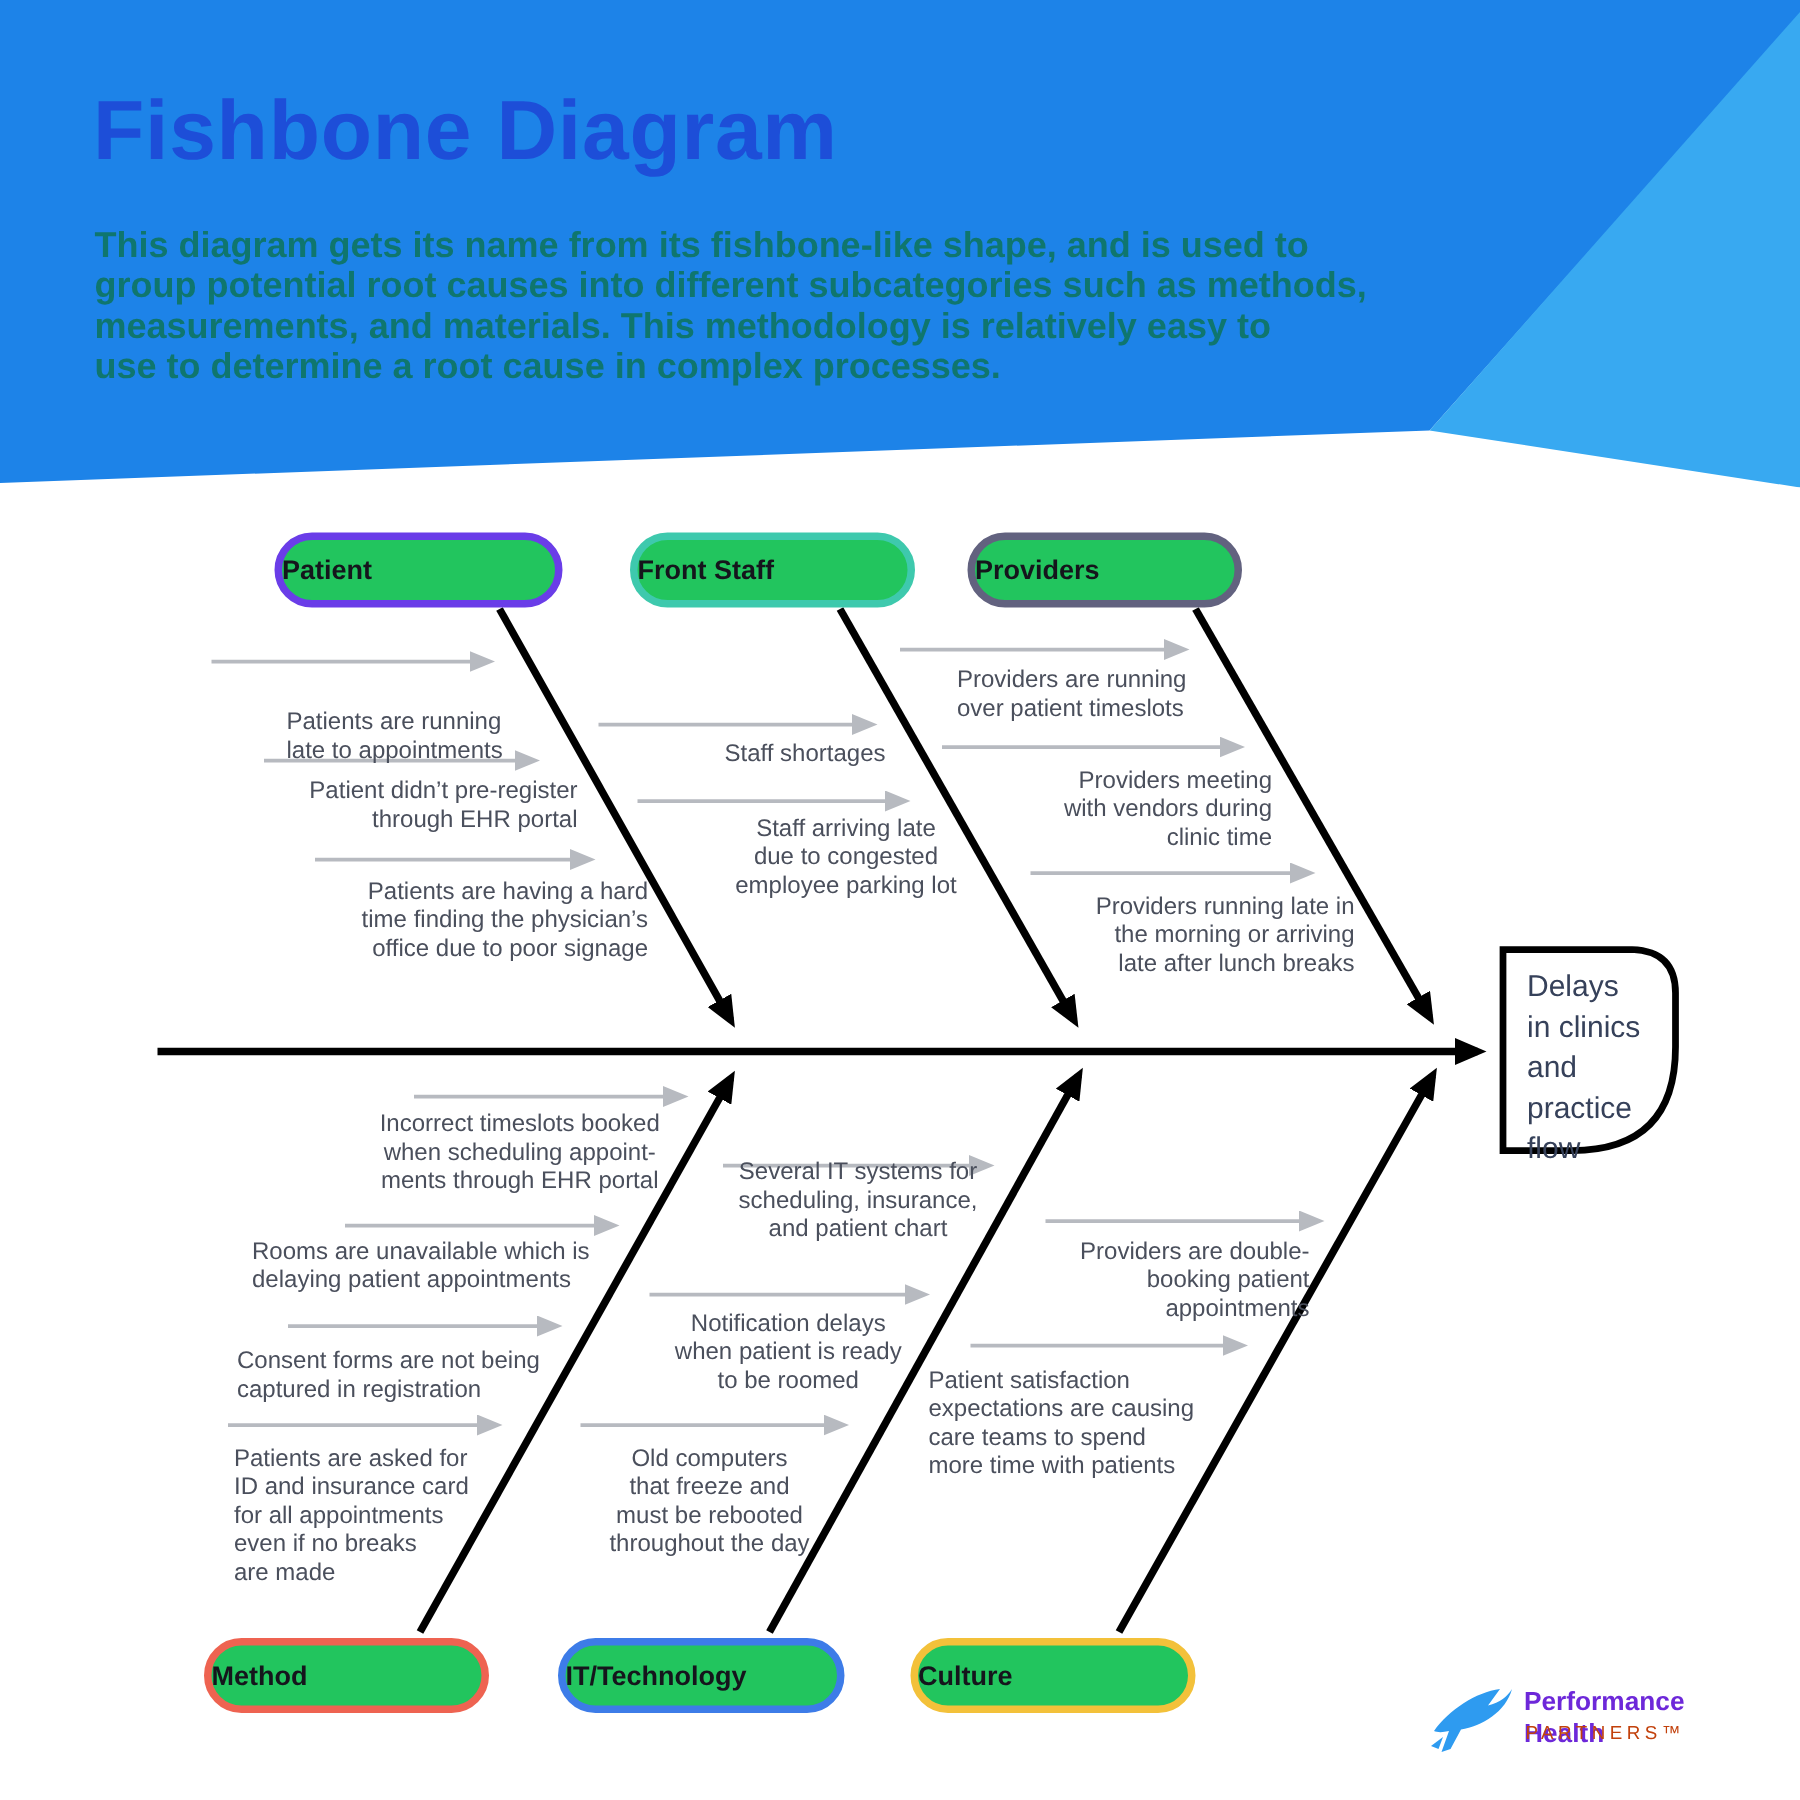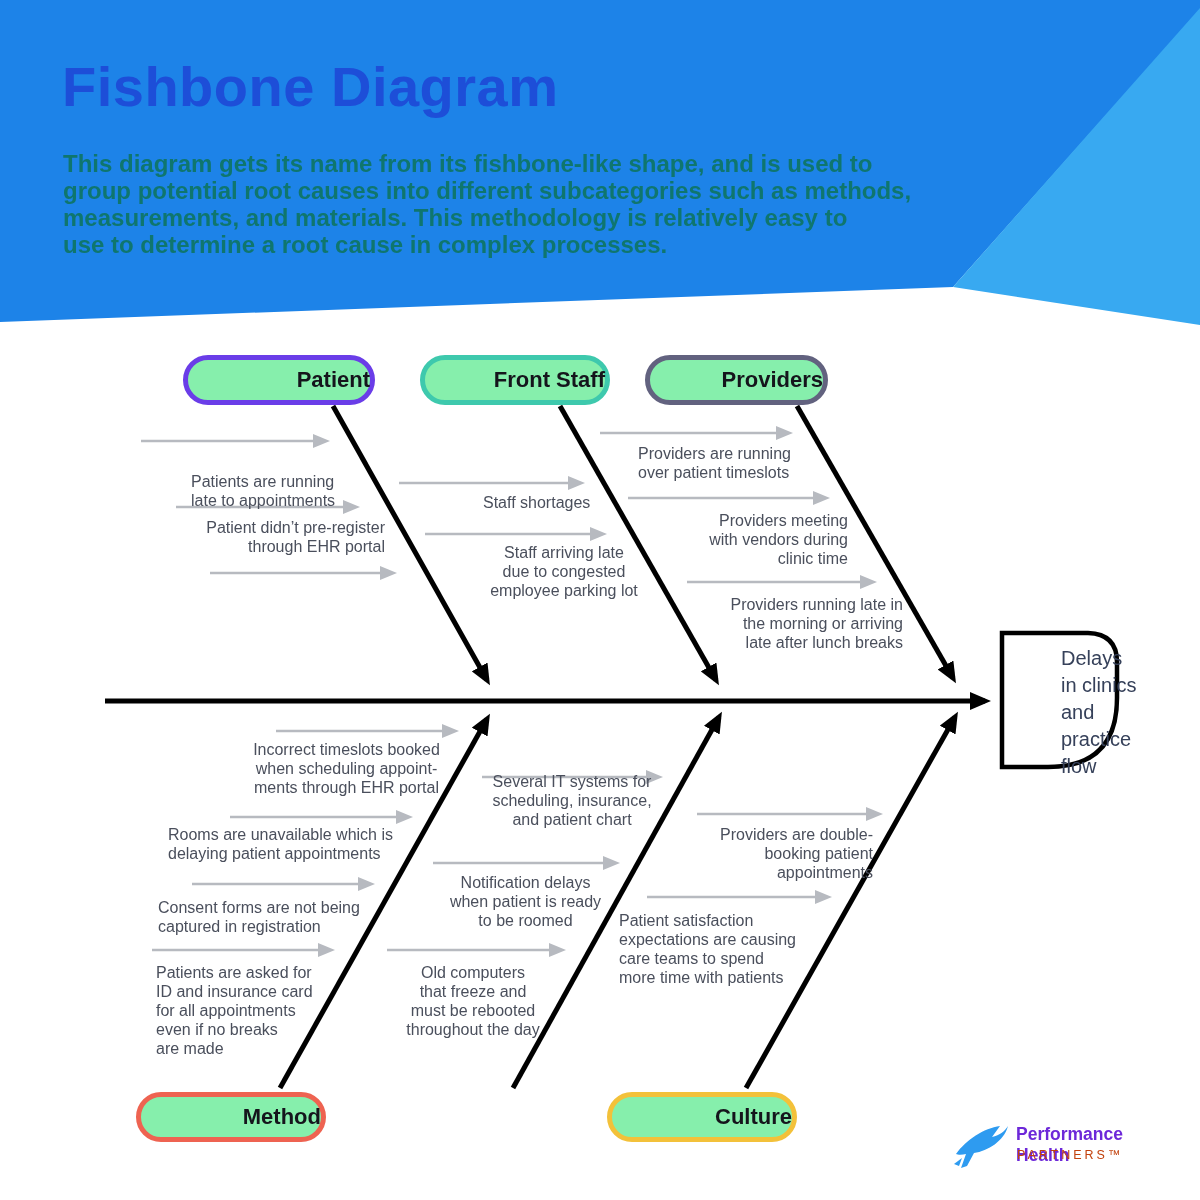--- a/index.html
+++ b/index.html
@@ -10,37 +10,37 @@
   .hdr-main{position:absolute;left:0;top:0;width:1200px;height:330px;background:#1d83e8;
             clip-path:polygon(0 0,1200px 0,1200px 10px,953px 287px,0 322px);}
   .hdr-wedge{position:absolute;left:0;top:0;width:1200px;height:330px;background:#38a9f1;
              clip-path:polygon(953px 287px,1200px 8px,1200px 325px);}
   .hdr-title{position:absolute;left:62px;top:54px;color:#1d4ed8;font-size:56px;font-weight:800;
              letter-spacing:.5px;}
   .hdr-desc{position:absolute;left:63px;top:150px;color:#0f766e;font-size:24px;font-weight:700;
             line-height:27px;white-space:pre-line;}
 
   
-  .pill{position:absolute;height:50px;box-sizing:border-box;border-radius:26px;background:#86efac;
-        display:flex;align-items:center;justify-content:flex-end;font-size:22px;font-weight:700;
+  .pill{position:absolute;height:50px;box-sizing:border-box;border-radius:26px;background:#22c55e;
+        display:flex;align-items:center;justify-content:flex-start;font-size:18px;font-weight:700;
         color:#15151c;border:5px solid #000;}
   .pill-patient{left:183px;top:355px;width:192px;border-color:#6a3de8;}
   .pill-frontdesk{left:420px;top:355px;width:190px;border-color:#3ec9ad;}
   .pill-providers{left:645px;top:355px;width:183px;border-color:#62627f;}
   .pill-method{left:136px;top:1092px;width:190px;border-color:#ee6351;}
   .pill-it{left:372px;top:1092px;width:191px;border-color:#3d7ce8;}
   .pill-culture{left:607px;top:1092px;width:190px;border-color:#f3c13a;}
 
   
   .cause{position:absolute;font-size:16px;line-height:19px;color:#4a4f5c;white-space:pre-line;}
   .al{text-align:left;} .ar{text-align:right;} .ac{text-align:center;}
 
   
   .effect-label{position:absolute;left:1018px;top:645px;width:96px;font-size:20px;line-height:27px;
-                color:#36415a;font-weight:500;white-space:pre-line;margin-left:43px;}
+                color:#36415a;font-weight:500;white-space:pre-line;}
 
   svg.bones{position:absolute;left:0;top:0;}
 
   
   .brand{position:absolute;left:950px;top:1112px;width:230px;height:60px;}
   .brand-name{position:absolute;left:66px;top:12px;font-size:17.5px;font-weight:700;color:#6d28d9;}
   .brand-sub{position:absolute;left:67px;top:36px;font-size:12.5px;letter-spacing:3px;color:#c2410c;}
 </style>
 </head>
 <body>
@@ -105,28 +105,34 @@
   </div>
   <div class="pill pill-frontdesk">
     <span>Front Staff</span>
   </div>
   <div class="pill pill-providers">
     <span>Providers</span>
   </div>
   <div class="pill pill-method">
     <span>Method</span>
   </div>
+  <div class="pill pill-it">
+    <span>IT/Technology</span>
+  </div>
   <div class="pill pill-culture">
     <span>Culture</span>
   </div>
 
   <div class="cause al" style="left:191px;top:452px;margin-top:20px;">Patients are running
 late to appointments</div>
   <div class="cause ar" style="left:180px;top:518px;width:205px;">Patient didn’t pre-register
 through EHR portal</div>
+  <div class="cause ar" style="left:210px;top:585px;width:222px;">Patients are having a hard
+time finding the physician’s
+office due to poor signage</div>
 
   <div class="cause al" style="left:483px;top:493px;">Staff shortages</div>
   <div class="cause ac" style="left:480px;top:543px;width:168px;">Staff arriving late
 due to congested
 employee parking lot</div>
 
   <div class="cause al" style="left:638px;top:444px;">Providers are running
 over patient timeslots</div>
   <div class="cause ar" style="left:690px;top:511px;width:158px;">Providers meeting
 with vendors during

